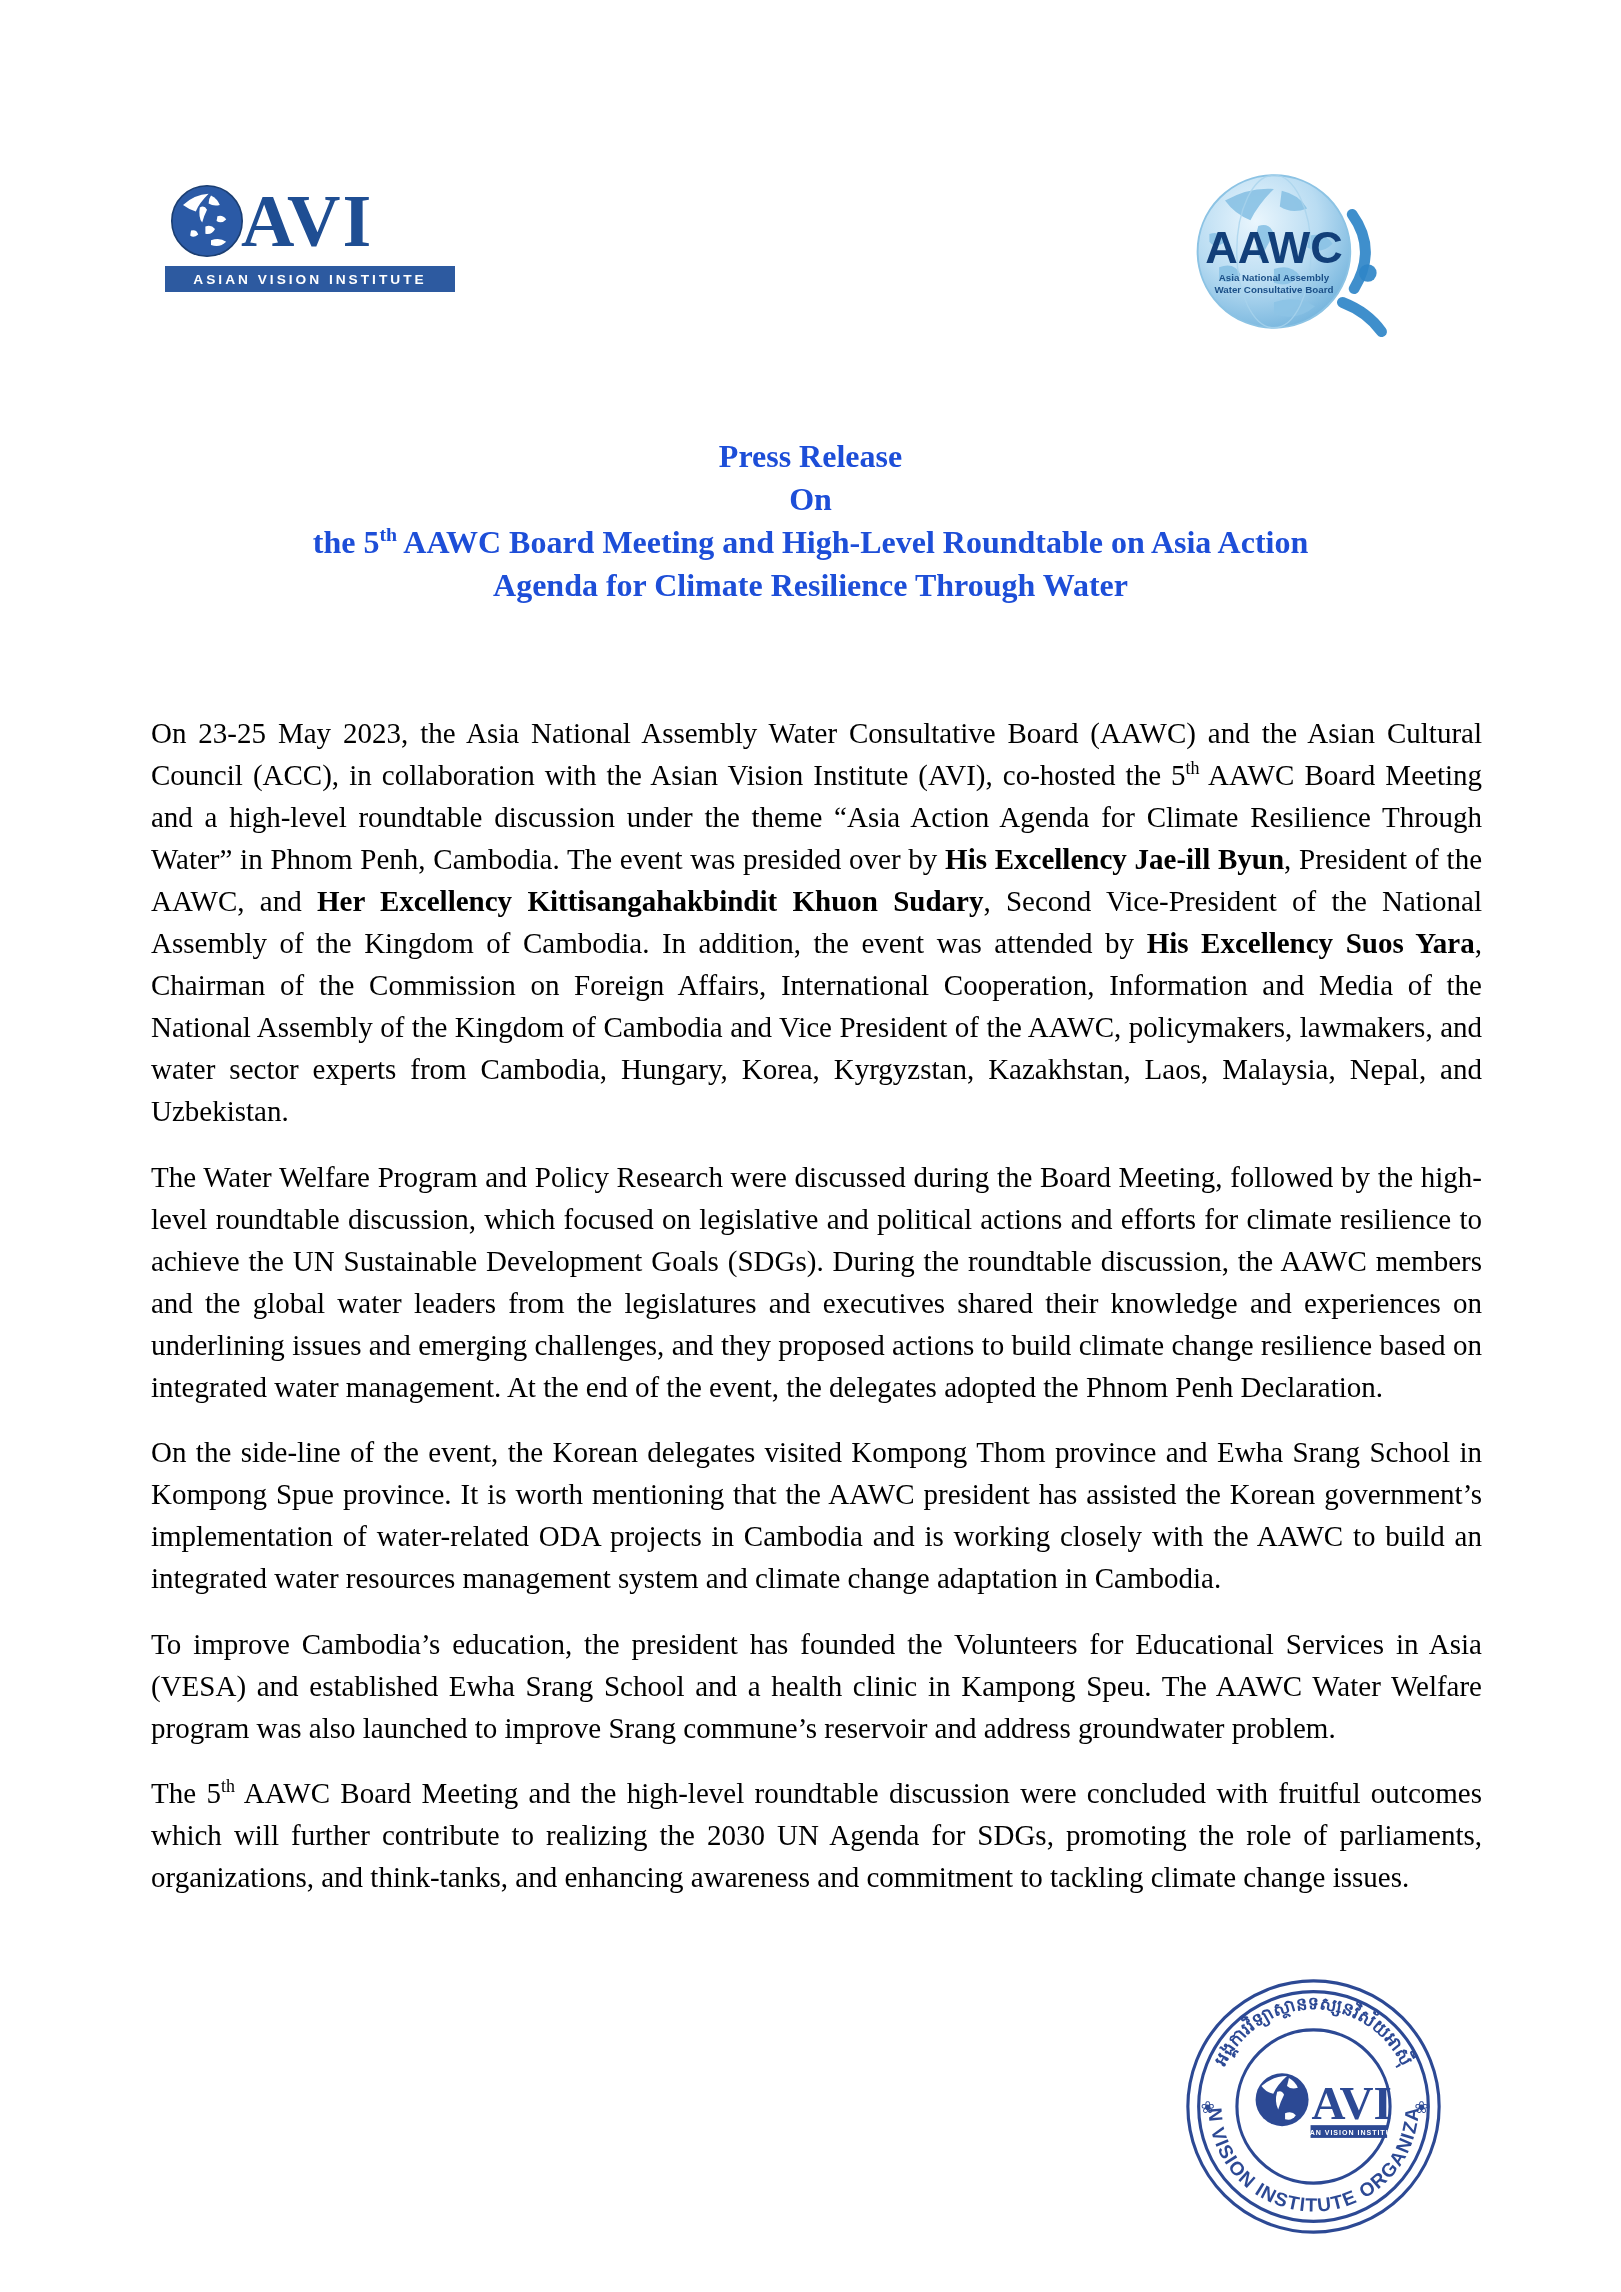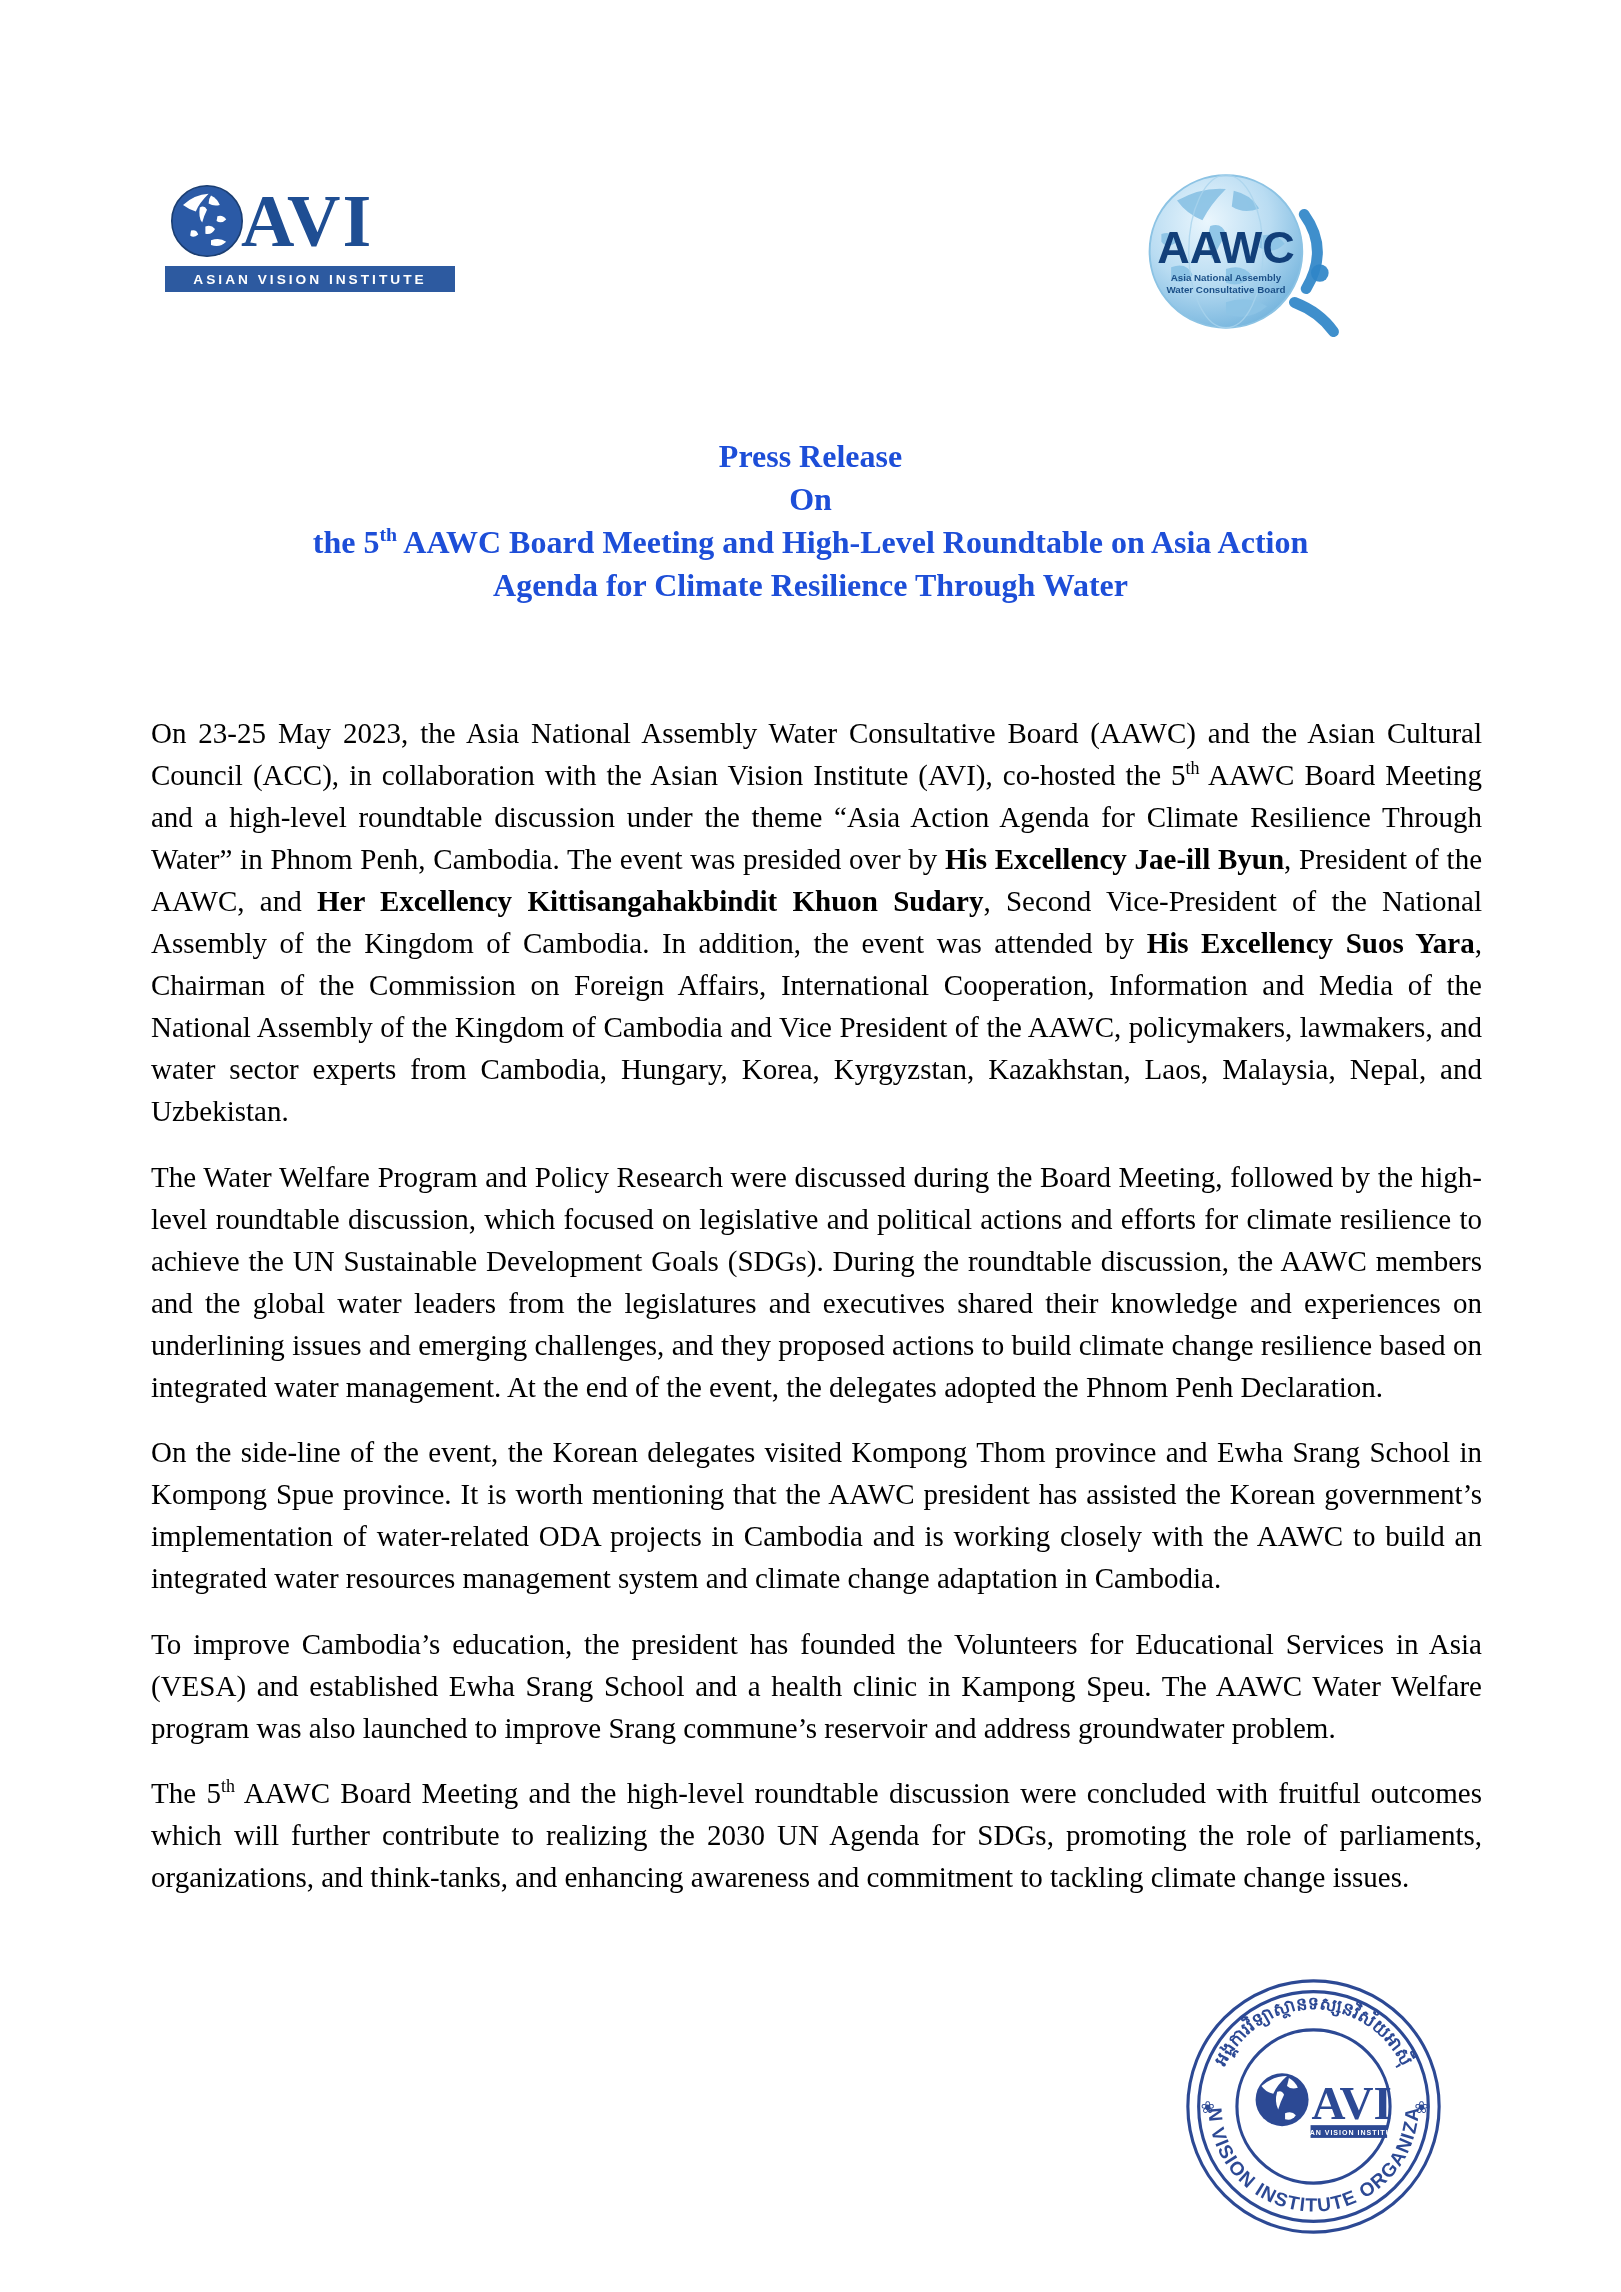--- a/index.html
+++ b/index.html
@@ -72,21 +72,21 @@
     font-family: "Liberation Sans", sans-serif;
     font-weight: 700;
     font-size: 13.7px;
     letter-spacing: 3px;
     color: #ffffff;
     white-space: nowrap;
   }
 
   .aawc-logo {
     position: absolute;
-    left: 1132px;
+    left: 1180px;
     top: 165px;
     width: 225px;
     height: 172px;
   }
 
   
   .title-block {
     position: absolute;
     left: 149px;
     top: 435px;

